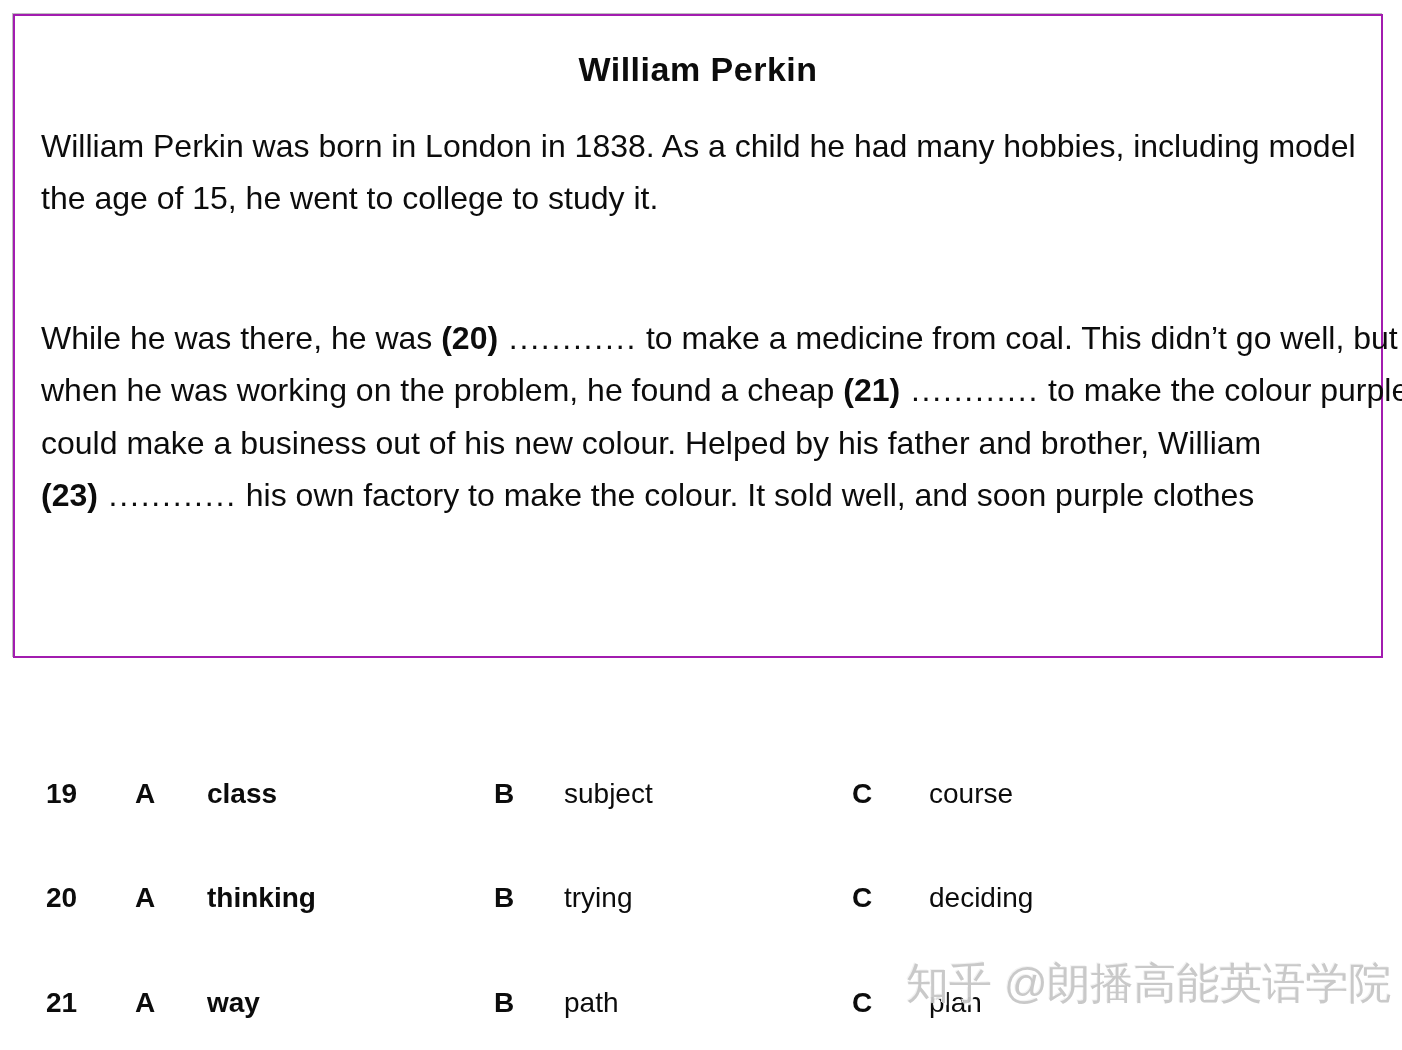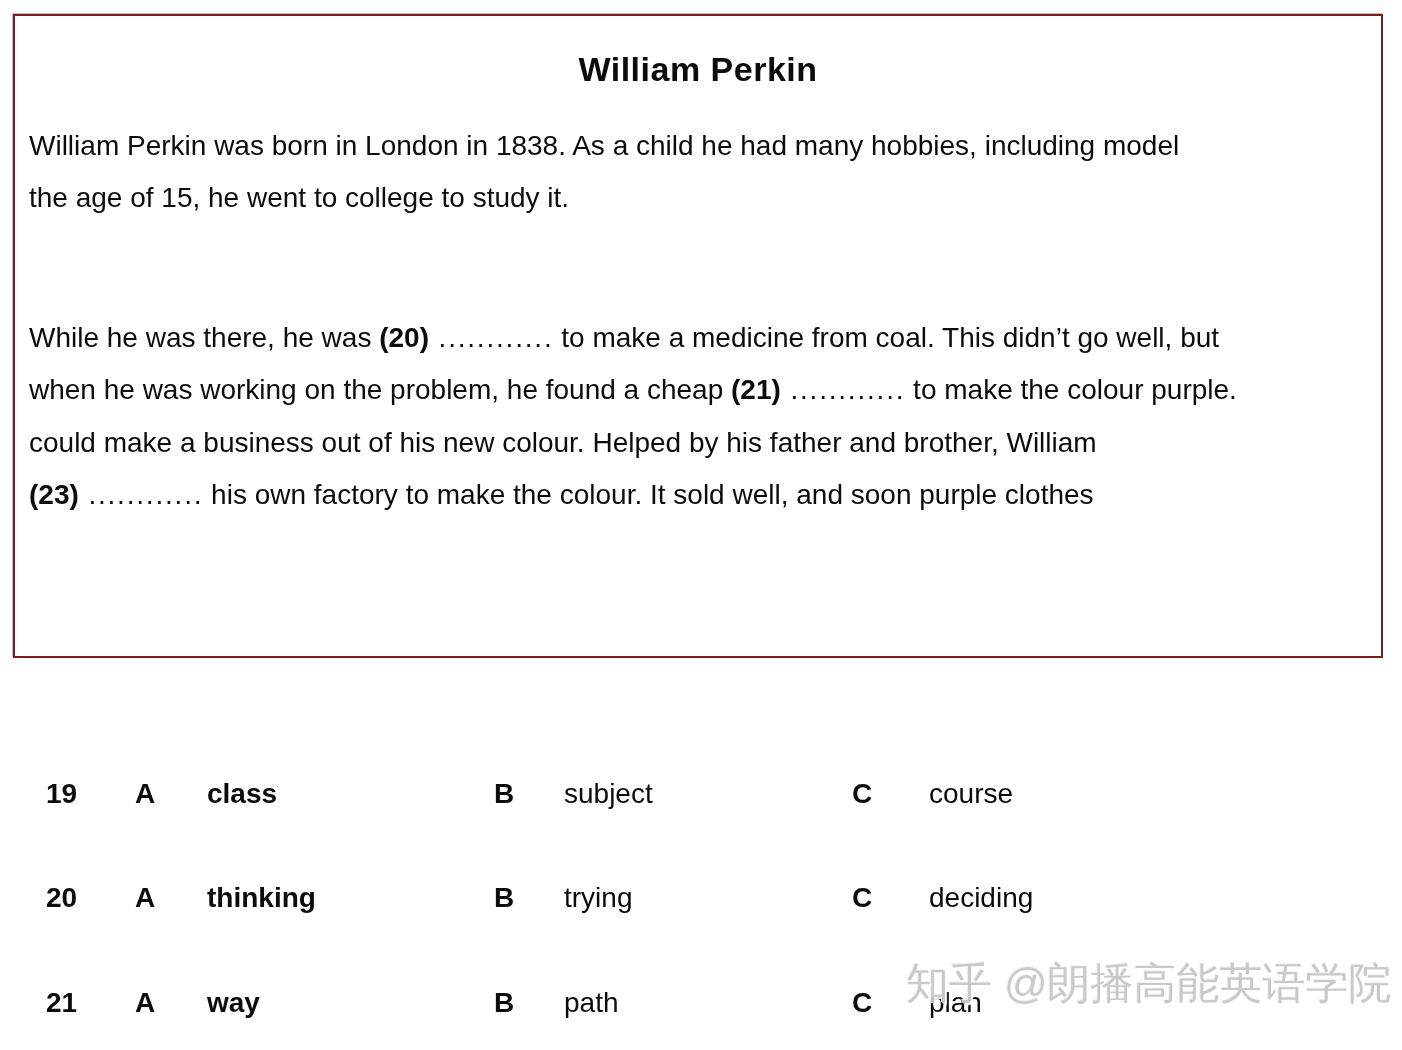--- a/index.html
+++ b/index.html
@@ -16,39 +16,39 @@
     color: #0c0c0c;
   }
 
   
   .passage-box {
     position: absolute;
     left: 13px;
     top: 14px;
     width: 1366px;
     height: 640px;
-    border: 2px solid #7f1d1d;
+    border: 2px solid #a21caf;
     background: #ffffff;
     box-shadow: -1px -1px 0 #bdbdbd;
   }
   .passage-title {
     position: absolute;
     top: 36px;
     left: 0;
     width: 100%;
     text-align: center;
     font-size: 34px;
     line-height: 34px;
     font-weight: 700;
     letter-spacing: 0.5px;
   }
   .para {
     position: absolute;
-    left: 14px;
-    font-size: 28px;
+    left: 26px;
+    font-size: 32px;
     line-height: 52.3px;
     white-space: nowrap;
   }
   .para-0 { top: 104px; }
   .para-1 { top: 296px; }
   .text-line { height: 52.3px; }
   .seg-b { font-weight: 700; }
   .seg-d { letter-spacing: 1.8px; }
 
   

